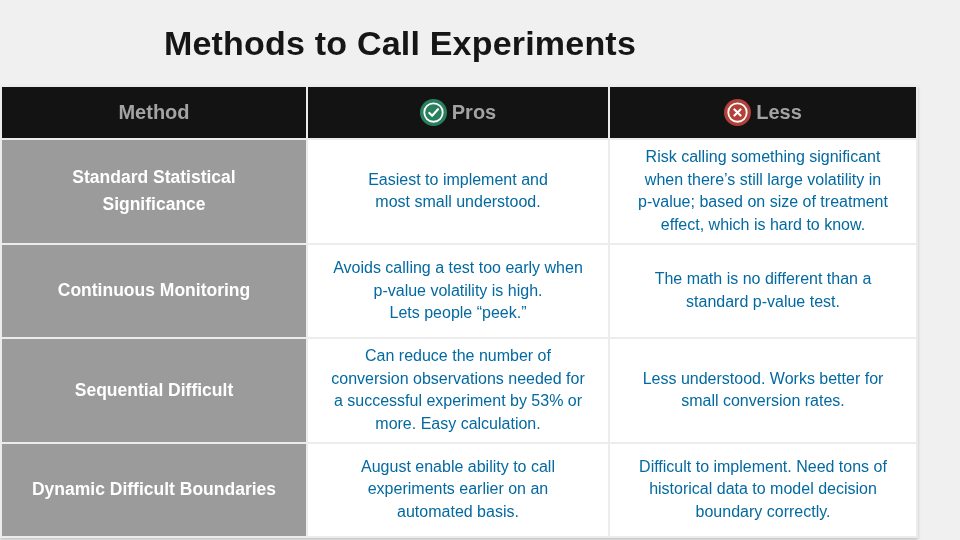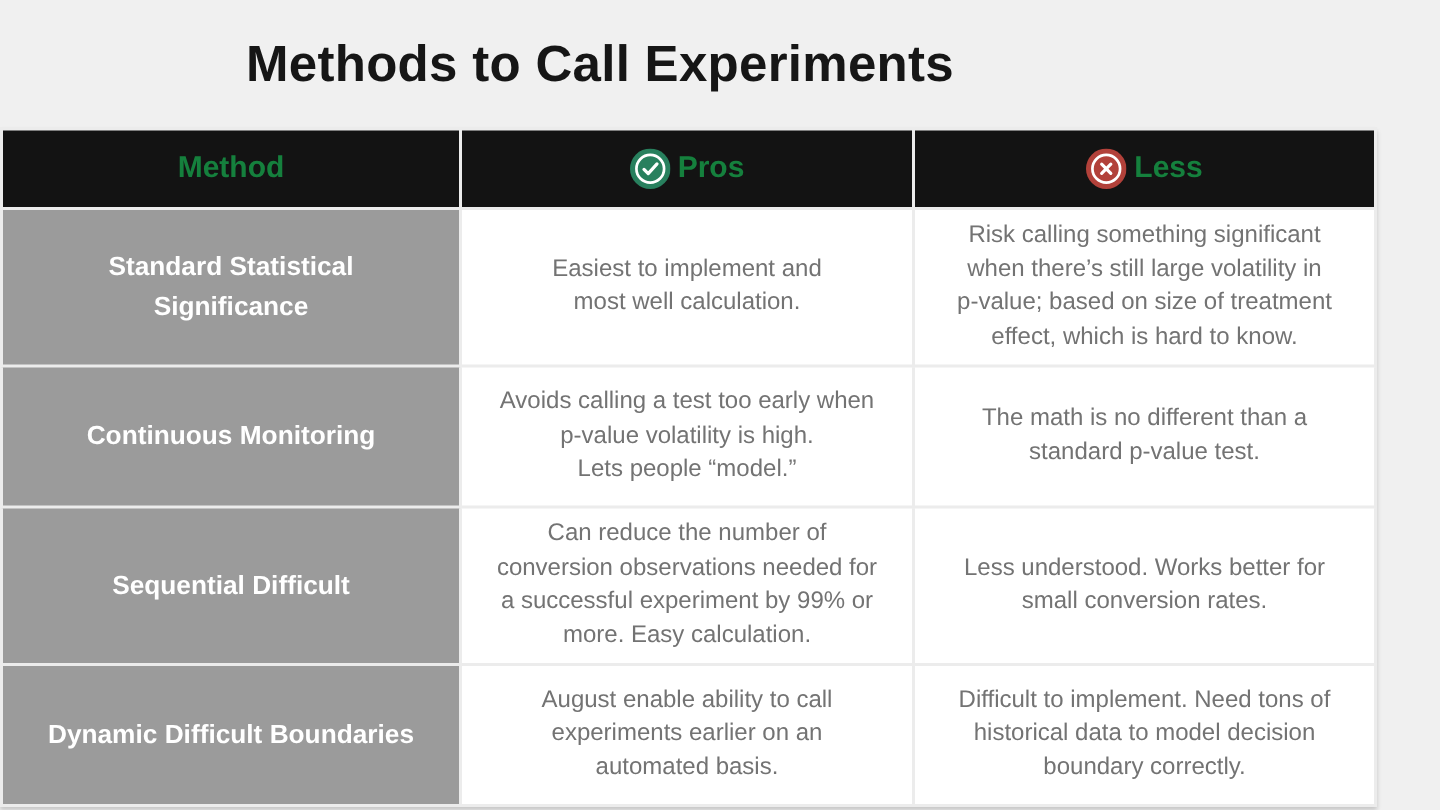--- a/index.html
+++ b/index.html
@@ -39,21 +39,21 @@
   }
   table.methods-table th,
   table.methods-table td {
     border: 2px solid #ececec;
     text-align: center;
     vertical-align: middle;
     box-sizing: border-box;
   }
   thead th {
     background: #131313;
-    color: #15803d;
+    color: #a3a3a3;
     font-size: 20px;
     font-weight: bold;
     height: 53px;
     border-color: #f2f2f2;
   }
   .header-flex {
     display: flex;
     align-items: center;
     justify-content: center;
     gap: 5px;
@@ -69,21 +69,21 @@
     background: #9b9b9b;
     color: #ffffff;
     font-size: 17.5px;
     font-weight: bold;
     white-space: pre-line;
     line-height: 1.55;
     padding: 6px 14px;
   }
   td.pros-cell, td.cons-cell {
     background: #ffffff;
-    color: #737373;
+    color: #0369a1;
     font-size: 16px;
     line-height: 1.42;
     white-space: pre-line;
     padding: 6px 8px;
   }
   .watermark {
     position: absolute;
     right: 16px;
     bottom: 10px;
     font-size: 23px;
@@ -134,39 +134,39 @@
             <span>Less</span>
           </span>
         </th>
       </tr>
     </thead>
     <tbody>
       <tr>
         <td class="method-cell">Standard Statistical
 Significance</td>
         <td class="pros-cell">Easiest to implement and
-most well calculation.</td>
+most small understood.</td>
         <td class="cons-cell">Risk calling something significant
 when there’s still large volatility in
 p-value; based on size of treatment
 effect, which is hard to know.</td>
       </tr>
       <tr>
         <td class="method-cell">Continuous Monitoring</td>
         <td class="pros-cell">Avoids calling a test too early when
 p-value volatility is high.
-Lets people “model.”</td>
+Lets people “peek.”</td>
         <td class="cons-cell">The math is no different than a
 standard p-value test.</td>
       </tr>
       <tr>
         <td class="method-cell">Sequential Difficult</td>
         <td class="pros-cell">Can reduce the number of
 conversion observations needed for
-a successful experiment by 99% or
+a successful experiment by 53% or
 more. Easy calculation.</td>
         <td class="cons-cell">Less understood. Works better for
 small conversion rates.</td>
       </tr>
       <tr>
         <td class="method-cell">Dynamic Difficult Boundaries</td>
         <td class="pros-cell">August enable ability to call
 experiments earlier on an
 automated basis.</td>
         <td class="cons-cell">Difficult to implement. Need tons of

